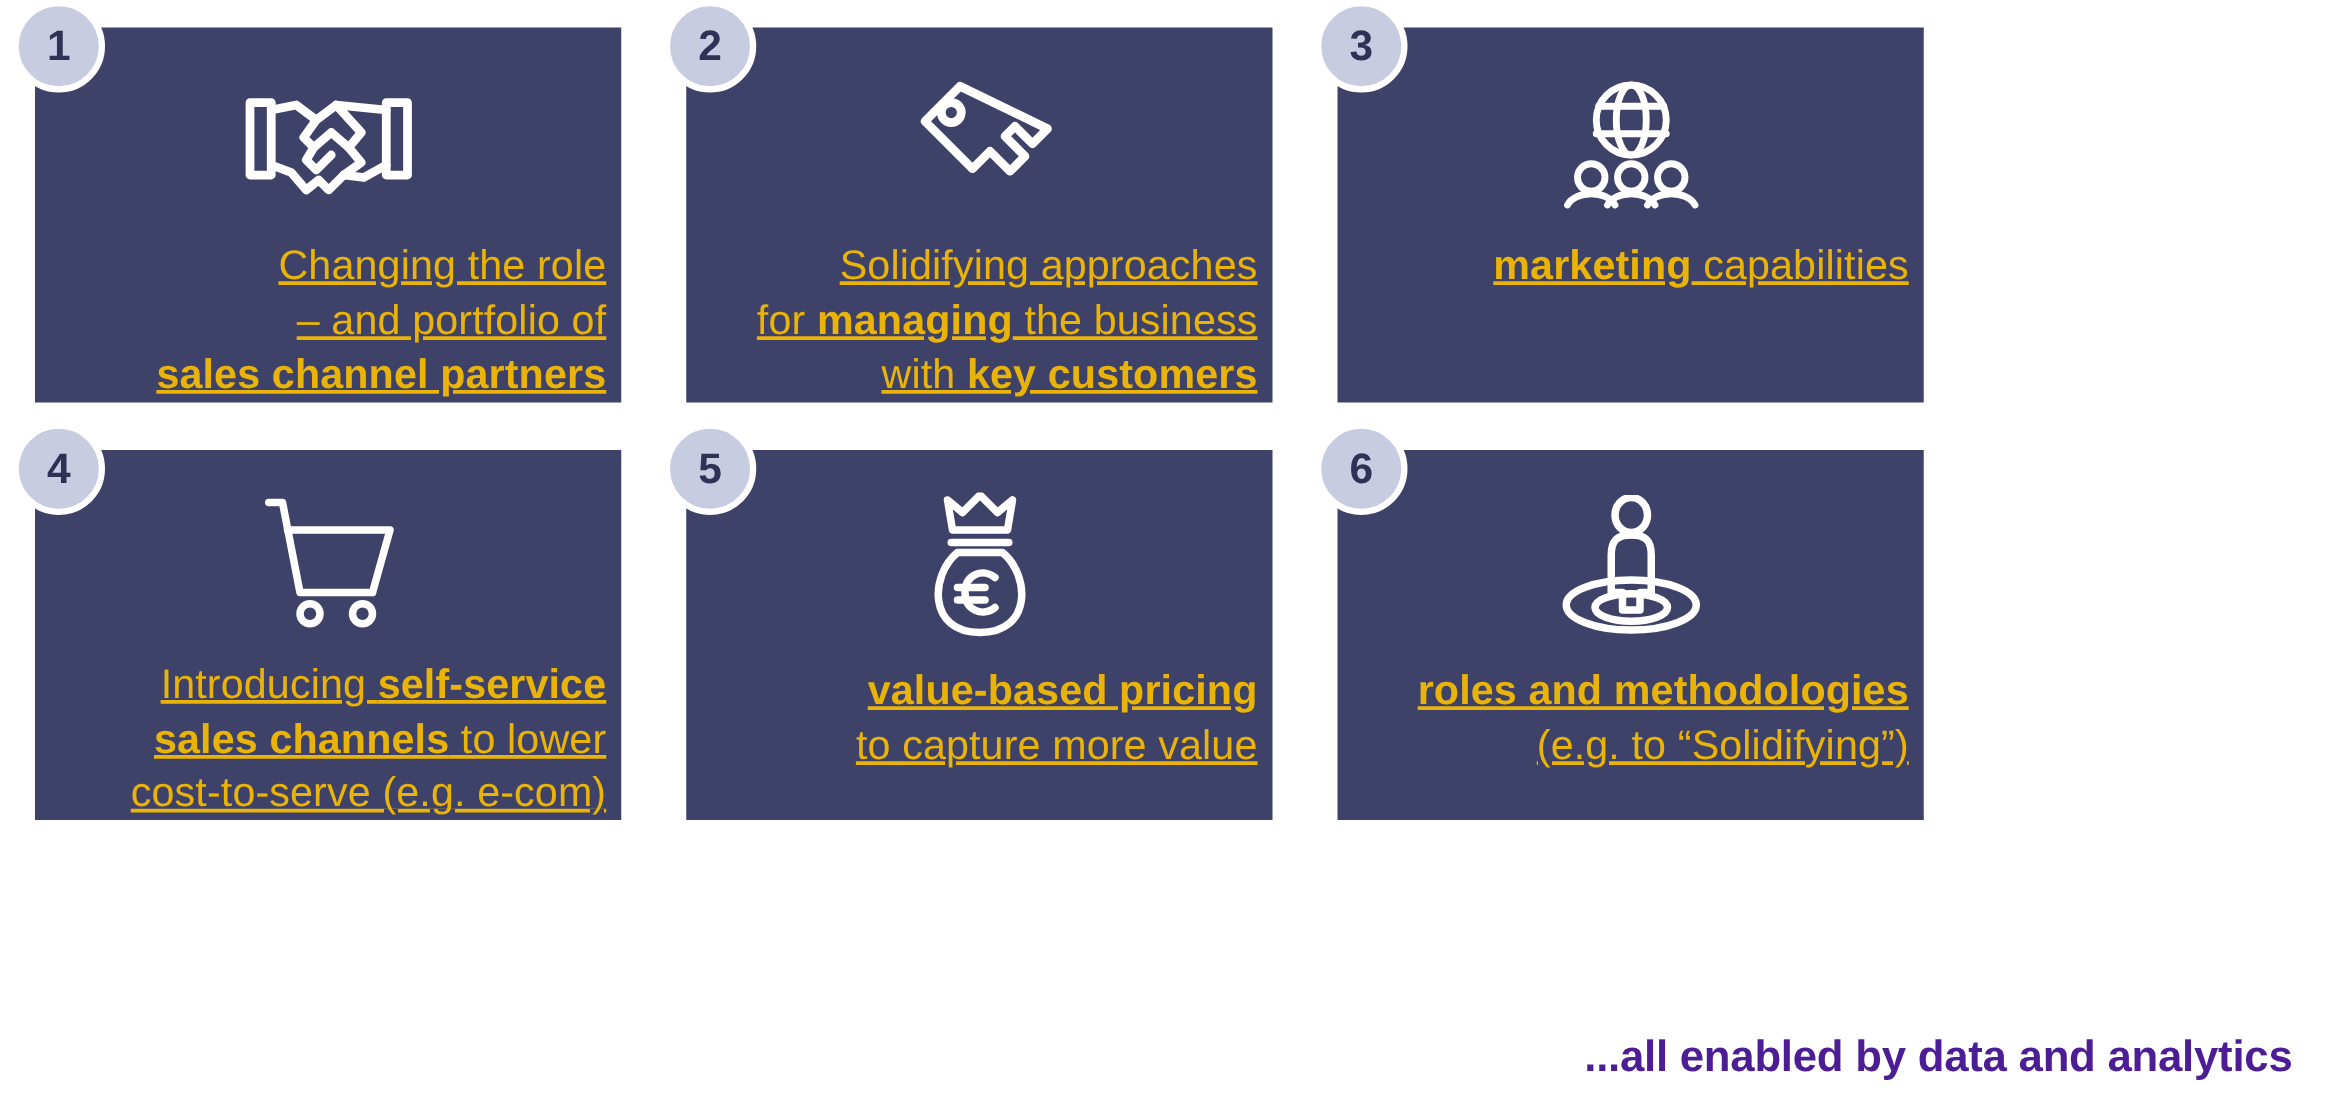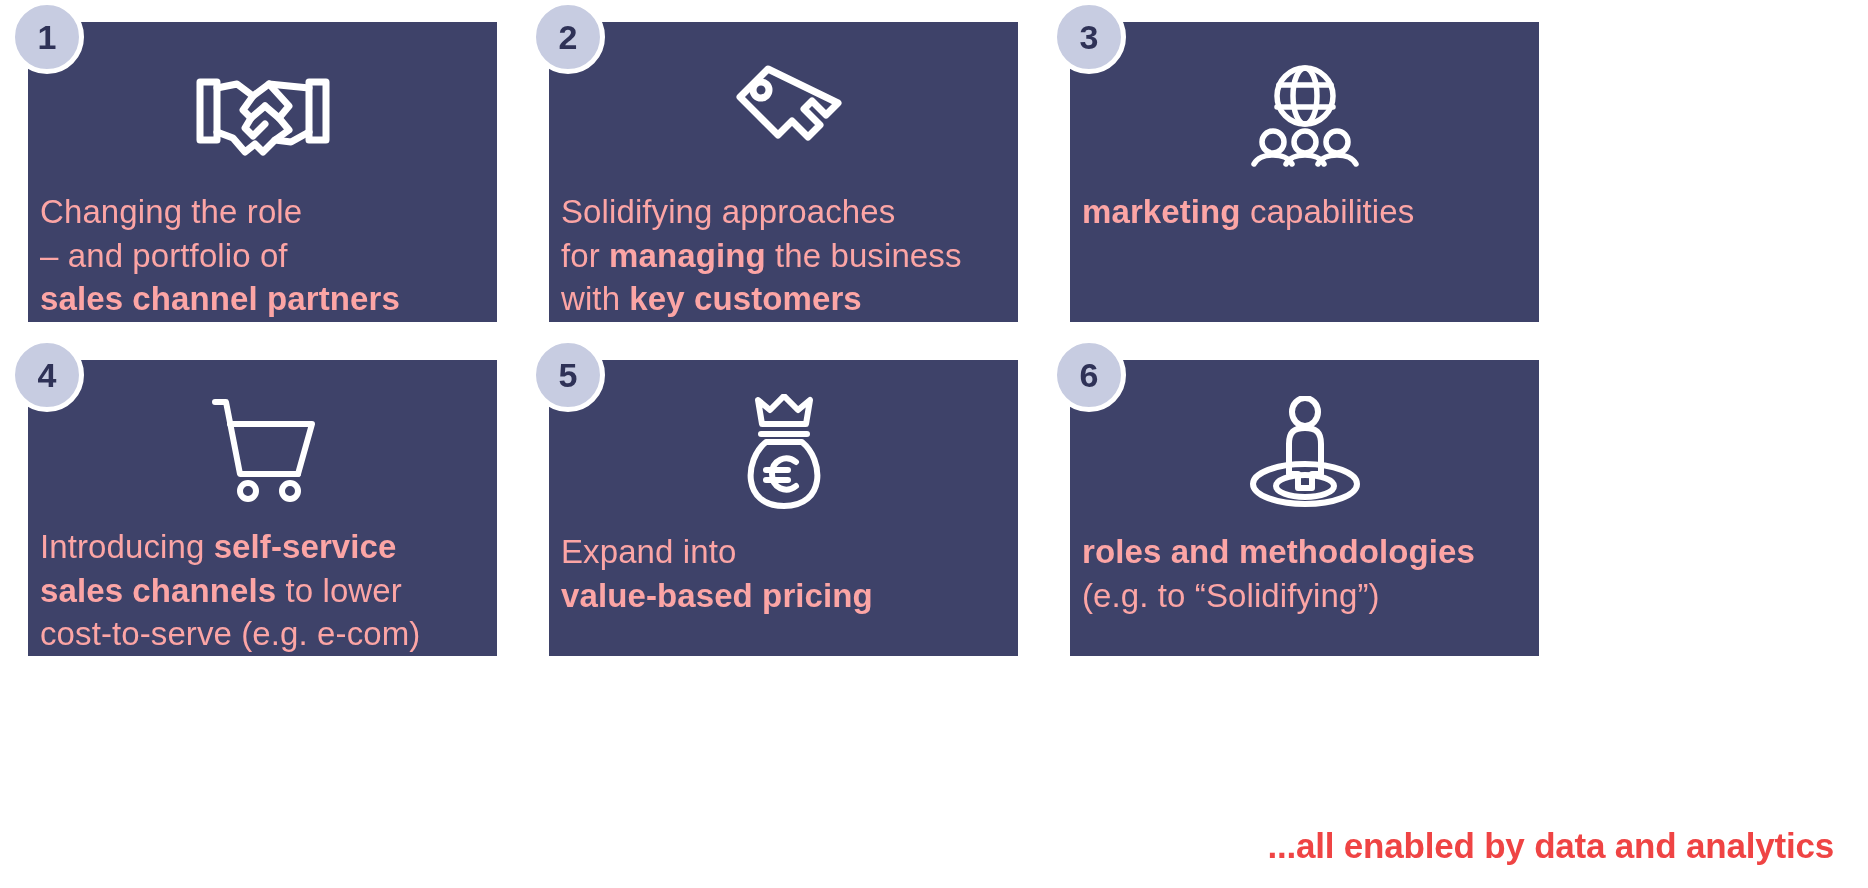--- a/index.html
+++ b/index.html
@@ -64,33 +64,34 @@
     align-items: center;
     justify-content: center;
   }
   .icon-wrap.row2 { margin-top: 32px; height: 120px; }
   .icon-wrap svg { display: block; }
 
   .card-text {
     margin-top: 18px;
     width: 100%;
     padding: 0 12px;
-    text-align: left;
-    color: #fca5a5;
+    text-align: right;
+    color: #eab308;
     font-size: 33px;
     line-height: 1.32;
     letter-spacing: 0.1px;
+    text-decoration: underline;
   }
   .card-text b { font-weight: bold; }
 
   .footer {
     position: absolute;
     right: 34px;
     top: 826px;
-    color: #ef4444;
+    color: #4c1d95;
     font-size: 35px;
     font-weight: bold;
     letter-spacing: -0.2px;
     white-space: nowrap;
     margin-left: 12px;
   }
 </style>
 </head>
 <body>
 
@@ -178,22 +179,22 @@
         <svg width="100" height="116" viewBox="0 0 100 116" fill="none" stroke="#ffffff" stroke-width="6" stroke-linejoin="round" stroke-linecap="round">
           <path d="M28 30 L24 6 L36 16 L50 2 L64 16 L76 6 L72 30 Z"></path>
           <line x1="27" y1="40" x2="73" y2="40"></line>
           <path d="M32 48 C10 66 8 112 50 112 C92 112 90 66 68 48 Z"></path>
           <path d="M62 68 C52 60 38 66 38 80 C38 94 52 100 62 92"></path>
           <line x1="32" y1="76" x2="54" y2="76"></line>
           <line x1="32" y1="86" x2="54" y2="86"></line>
         </svg>
       </div>
       <div class="card-text">
-        <div><span>Expand into</span></div>
         <div><b>value-based pricing</b></div>
+        <div><span>to capture more value</span></div>
       </div>
     </div>
 
     <div class="card">
       <div class="badge">6</div>
       <div class="icon-wrap row2">
         <svg width="118" height="112" viewBox="0 0 118 112" fill="none" stroke="#ffffff" stroke-width="6" stroke-linejoin="round" stroke-linecap="round">
           <ellipse cx="59" cy="16" rx="13" ry="14"></ellipse>
           <path d="M43 48 C43 36 48 32 59 32 C70 32 75 36 75 48 L75 78 L66 78 L66 92 L52 92 L52 78 L43 78 Z"></path>
           <ellipse cx="59" cy="90" rx="29" ry="11"></ellipse>

